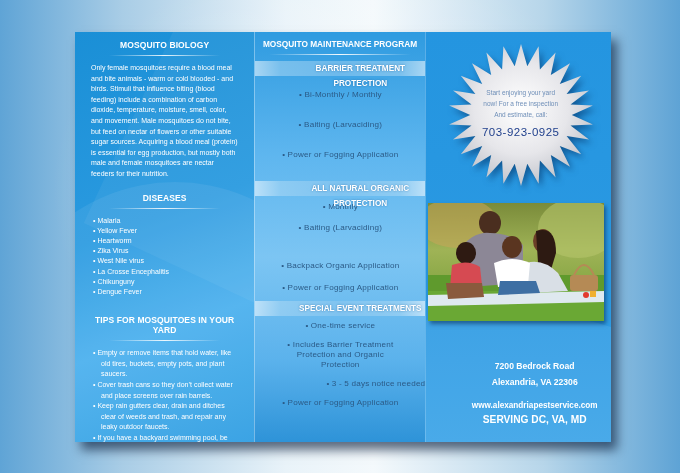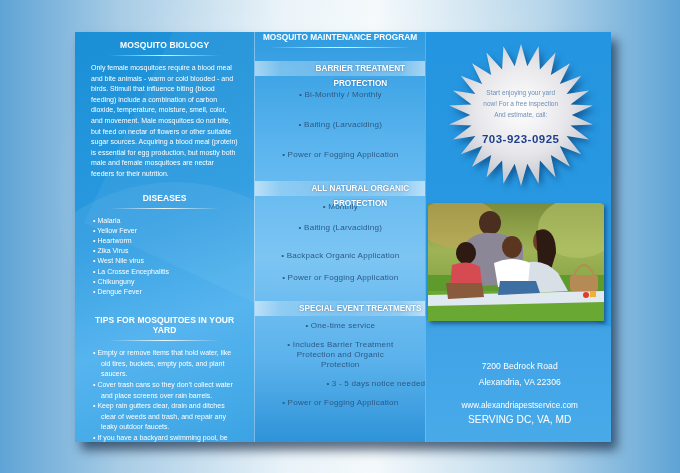--- a/index.html
+++ b/index.html
@@ -47,21 +47,21 @@
     ul.tips li { padding-left: 8px; text-indent: -8px; }
     ul.tips li::before { content: "• "; }
 
     
     .panel-mid {
       width: 170px; height: 100%; position: relative; overflow: hidden;
       background: linear-gradient(180deg, #2f9be0 0%, #5eb6ef 30%, #7cc5f3 55%, #5bb2ec 80%, #2e93d8 100%);
       border-left: 1px solid rgba(255,255,255,0.35);
     }
     .mid-title {
-      color: #fff; font-weight: bold; font-size: 8.3px; text-align: center; 
+      color: #fff; font-weight: bold; font-size: 8.3px; text-align: center; padding-top: 7px;
     }
     .mid-rule {
       height: 1px; margin: 5px 14px 0;
       background: linear-gradient(90deg, rgba(255,255,255,0) 0%, rgba(255,255,255,0.95) 50%, rgba(255,255,255,0) 100%);
     }
     .band {
       position: relative; height: 15px; line-height: 15px; color: #fff; font-weight: bold; font-size: 8.2px;
       text-align: center;
       background: linear-gradient(90deg, rgba(255,255,255,0.55) 0%, rgba(180,220,245,0.5) 15%, rgba(140,200,240,0.6) 50%, rgba(180,220,245,0.5) 85%, rgba(255,255,255,0.55) 100%);
       text-shadow: 0 0 2px rgba(20,80,140,0.6);
@@ -86,28 +86,28 @@
     .panel-right::before {
       content: ""; position: absolute; left: -120px; top: 280px; width: 400px; height: 200px;
       border-radius: 50%; background: rgba(255,255,255,0.08);
     }
     .burst-wrap { position: absolute; left: 20px; top: 8px; width: 150px; height: 150px; }
     .burst-wrap svg { position: absolute; left: 0; top: 0; filter: drop-shadow(3px 4px 3px rgba(0,40,90,0.55)); }
     .burst-text {
       position: absolute; left: 0; top: 48px; width: 150px; text-align: center;
     }
     .burst-line { color: #6f8fb8; font-size: 6.5px; line-height: 10.8px; }
-    .burst-phone { color: #1f3f8c; font-size: 11.5px; font-weight: bold; letter-spacing: 0.5px; margin-top: 13px; }
+    .burst-phone { color: #1f3f8c; font-size: 11.5px; font-weight: normal; letter-spacing: 0.5px; margin-top: 6px; }
 
     .photo {
       position: absolute; left: 2px; top: 171px; width: 176px; height: 118px; overflow: hidden;
       box-shadow: 2px 3px 4px rgba(0,30,70,0.5);
     }
     .addr {
-      position: absolute; left: 1px; width: 186px; text-align: center; color: #fff; font-weight: normal;
+      position: absolute; left: 16px; width: 186px; text-align: center; color: #fff; font-weight: bold;
     }
     .addr-line { font-size: 8.6px; line-height: 16px; }
     .web { font-size: 8.2px; }
     .serving { font-size: 10.2px; margin-top: 4px; }
   </style>
 </head>
 <body>
 
 <div class="bg-vignette"></div>
 
@@ -155,21 +155,21 @@
       <div class="band">BARRIER TREATMENT PROTECTION</div>
       <div class="prog-item" style="margin-top:14px;">• Bi-Monthly / Monthly</div>
       <div class="prog-item" style="margin-top:21px;">• Baiting (Larvaciding)</div>
       <div class="prog-item" style="margin-top:21px;">• Power or Fogging Application</div>
     </div>
 
     <div class="prog" style="top:149px;">
       <div class="band">ALL NATURAL ORGANIC PROTECTION</div>
       <div class="prog-item" style="margin-top:6px;">• Monthly</div>
       <div class="prog-item" style="margin-top:12px;">• Baiting (Larvaciding)</div>
-      <div class="prog-item" style="margin-top:19px;text-align:center;">• Backpack Organic Application</div>
+      <div class="prog-item" style="margin-top:29px;text-align:center;">• Backpack Organic Application</div>
       <div class="prog-item" style="margin-top:13px;">• Power or Fogging Application</div>
     </div>
 
     <div class="prog" style="top:269px;">
       <div class="band">SPECIAL EVENT TREATMENTS</div>
       <div class="prog-item" style="margin-top:5px;">• One-time service</div>
       <div class="prog-item" style="margin-top:10px; padding:0 23px; line-height:10px;">• Includes Barrier Treatment Protection and Organic Protection</div>
       <div class="prog-item" style="margin-top:9px;text-align:right;">• 3 - 5 days notice needed</div>
       <div class="prog-item" style="margin-top:10px;">• Power or Fogging Application</div>
     </div>

